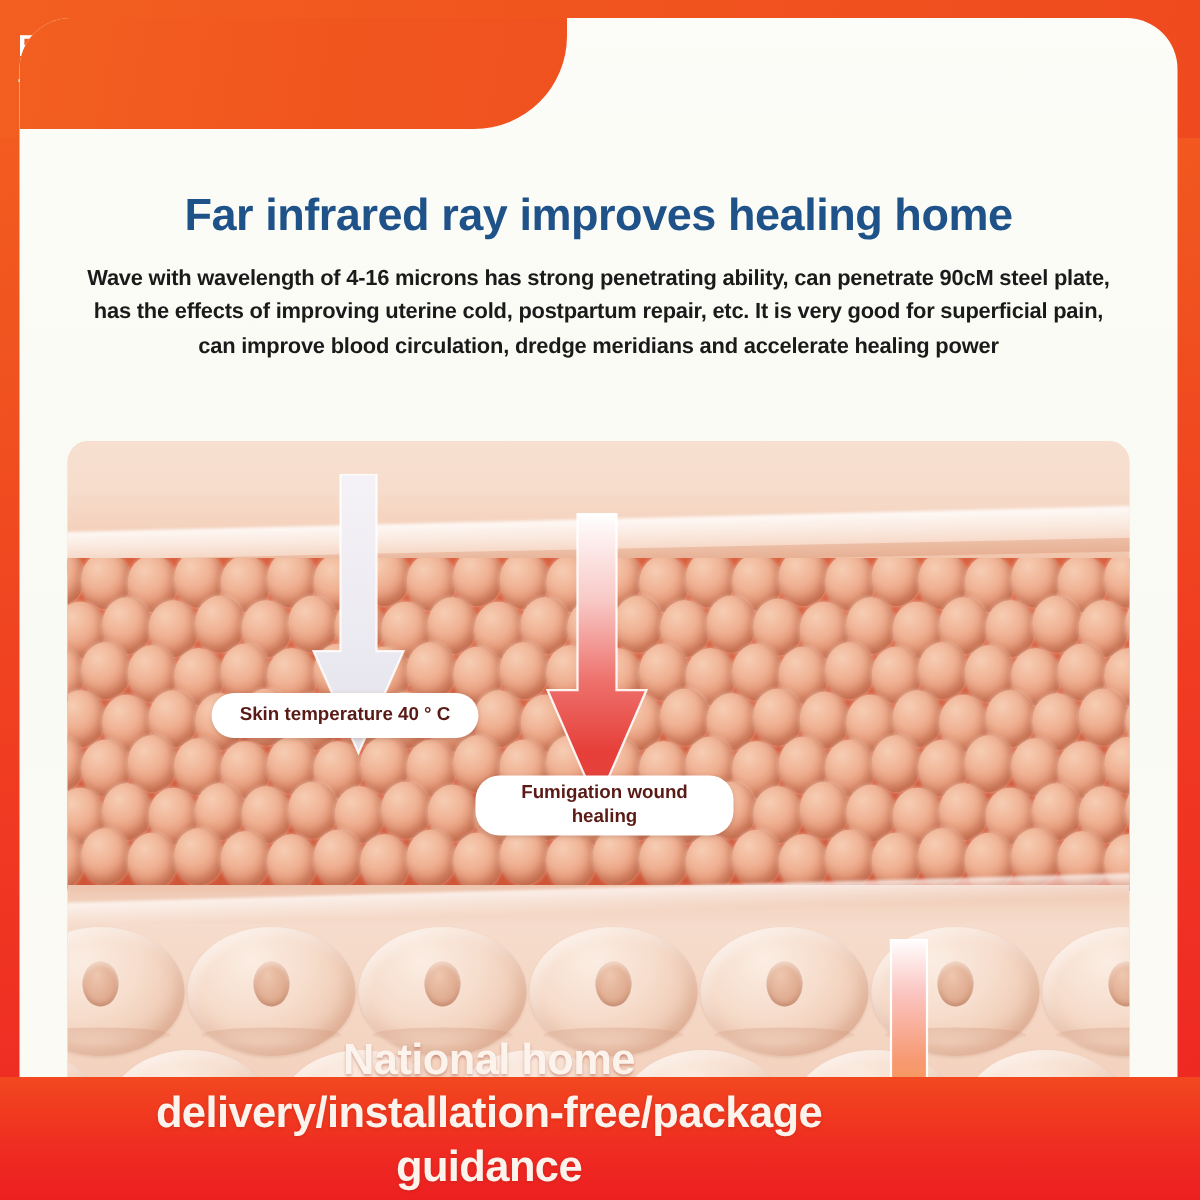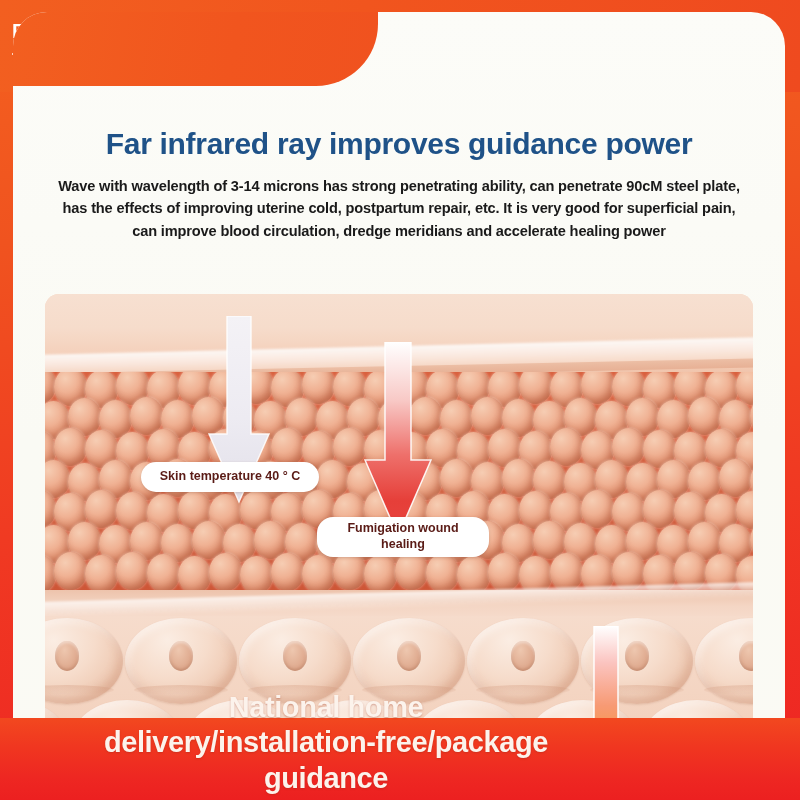--- a/index.html
+++ b/index.html
@@ -223,23 +223,23 @@
 <div class="page">
 
   <div class="header-band">
     <div class="header-title"><span>Fumigation and medicine wrapping </span><span class="ghost">energy cabin in the ninth</span><br><span>five-year plan</span></div>
   </div>
 
   <div class="card">
 
     <div class="card-notch"></div>
 
-    <h1 class="headline">Far infrared ray improves guidance power</h1>
-
-    <p class="bodytext">Wave with wavelength of 3-14 microns has strong penetrating ability, can penetrate 90cM steel plate, has the effects of improving uterine cold, postpartum repair, etc. It is very good for superficial pain, can improve blood circulation, dredge meridians and accelerate healing power</p>
+    <h1 class="headline">Far infrared ray improves healing home</h1>
+
+    <p class="bodytext">Wave with wavelength of 4-16 microns has strong penetrating ability, can penetrate 90cM steel plate, has the effects of improving uterine cold, postpartum repair, etc. It is very good for superficial pain, can improve blood circulation, dredge meridians and accelerate healing power</p>
 
     <div class="figure">
 
       <div class="epidermis"></div>
       <div class="dermis-top-line"></div>
 
       <div class="cells" id="cellbed">
           <div class="cell-row" style="top: -4px; left: -22px;">
             <div class="cell" style="margin-top: -2.4px;"></div>
             <div class="cell" style="margin-top: 0px;"></div>

